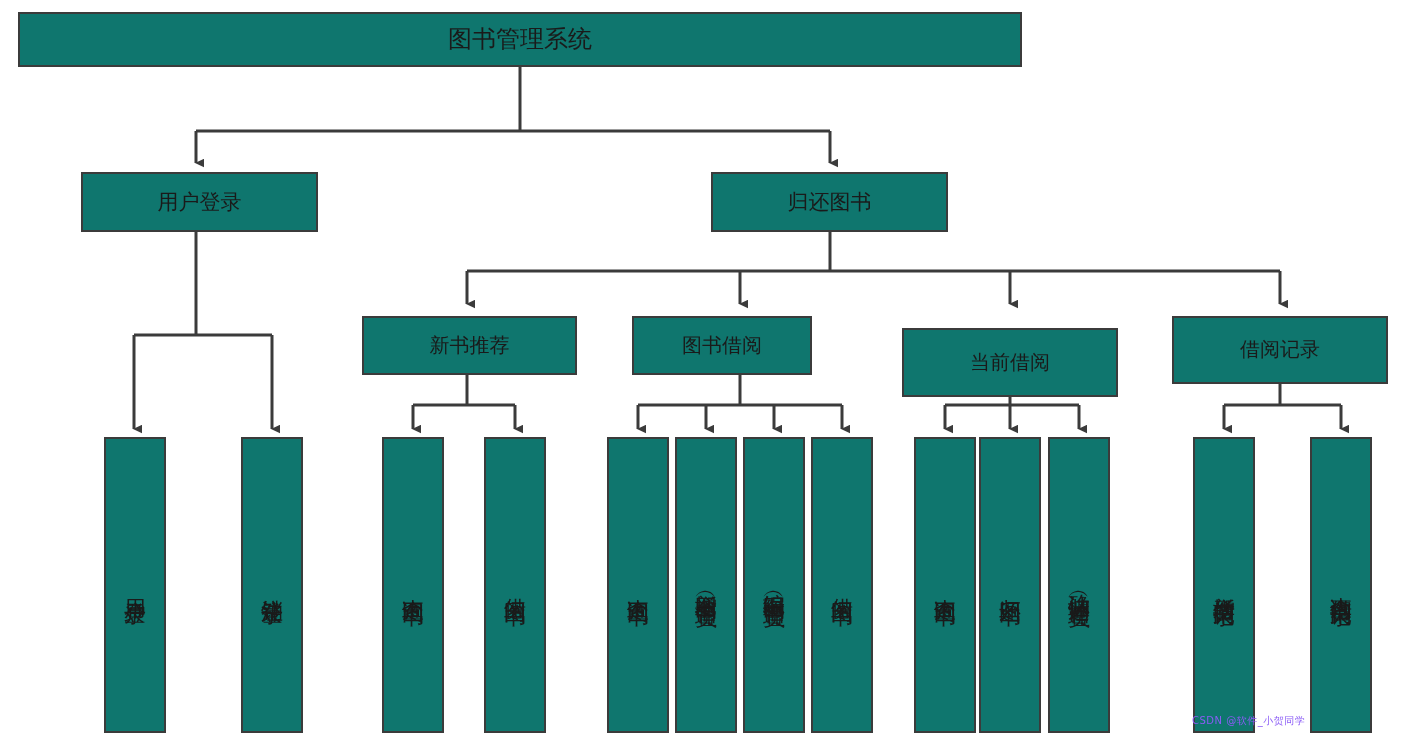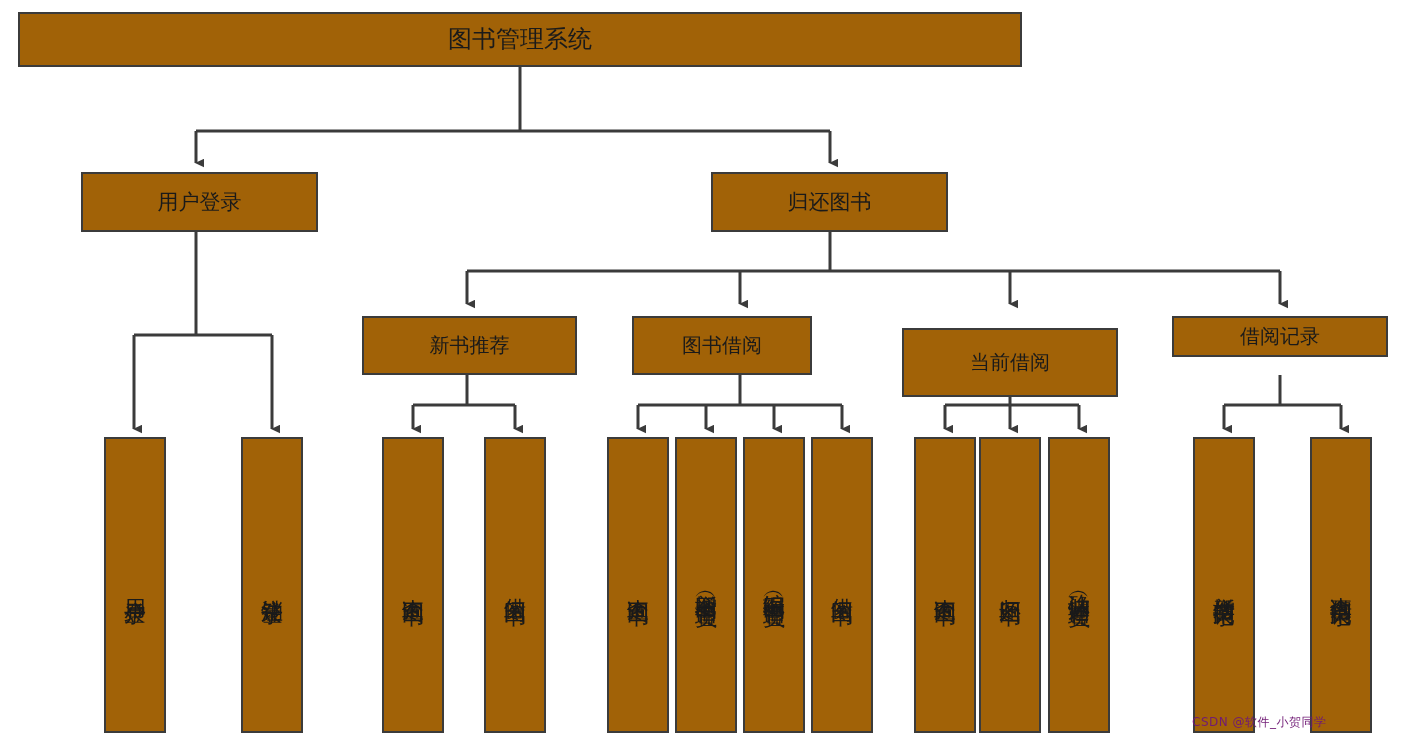--- a/index.html
+++ b/index.html
@@ -9,21 +9,21 @@
     background:#ffffff;
     font-family:"DejaVu Sans","Liberation Sans",sans-serif;
     overflow:hidden;
   }
   #diagram{position:relative;width:1405px;height:747px;}
   #edges{position:absolute;left:0;top:0;width:1405px;height:747px;}
 
   .node{
     position:absolute;
     box-sizing:border-box;
-    background:#a16207;
+    background:#0f766e;
     border:2.5px solid #3b3b3b;
     display:flex;
     align-items:center;
     justify-content:center;
     color:#1a1a1a;
   }
   .node .lbl{
     display:block;
     text-align:center;
     line-height:1.18;
@@ -46,22 +46,22 @@
     text-orientation:upright;
     font-size:22px;
     line-height:1.0;
     letter-spacing:2px;
     white-space:nowrap;
   }
 
   #watermark{
     position:absolute;
     left:1192px;top:714px;
-    font-size:12px;
-    color:#701a75;
+    font-size:10px;
+    color:#8b5cf6;
     white-space:nowrap;
     letter-spacing:0.5px;
     pointer-events:none;
   }
 </style>
 </head>
 <body>
 
 <div id="diagram">
 
@@ -128,21 +128,21 @@
 
   <div class="node h-lvl3" style="left:362px;top:316px;width:215px;height:59px;">
     <span class="lbl">新书推荐</span>
   </div>
   <div class="node h-lvl3" style="left:632px;top:316px;width:180px;height:59px;">
     <span class="lbl">图书借阅</span>
   </div>
   <div class="node h-lvl3" style="left:902px;top:316px;width:216px;height:69px;margin-top:12px;">
     <span class="lbl">当前借阅</span>
   </div>
-  <div class="node h-lvl3" style="left:1172px;top:316px;width:216px;height:41px;">
+  <div class="node h-lvl3" style="left:1172px;top:316px;width:216px;height:68px;">
     <span class="lbl">借阅记录</span>
   </div>
 
   <div class="node leaf" style="left:104px;top:437px;width:62px;height:296px;">
     <span class="lbl">用户登录</span>
   </div>
   <div class="node leaf" style="left:241px;top:437px;width:62px;height:296px;">
     <span class="lbl">注销登录</span>
   </div>
 

